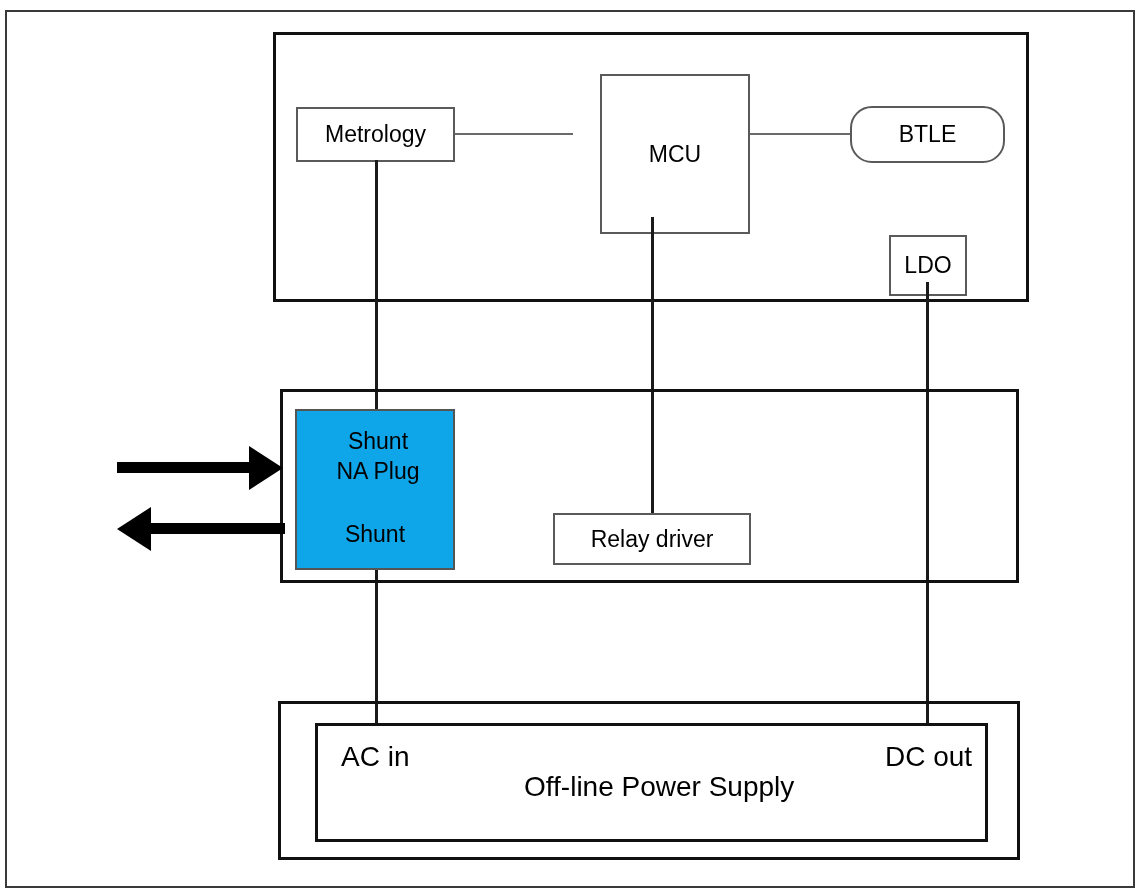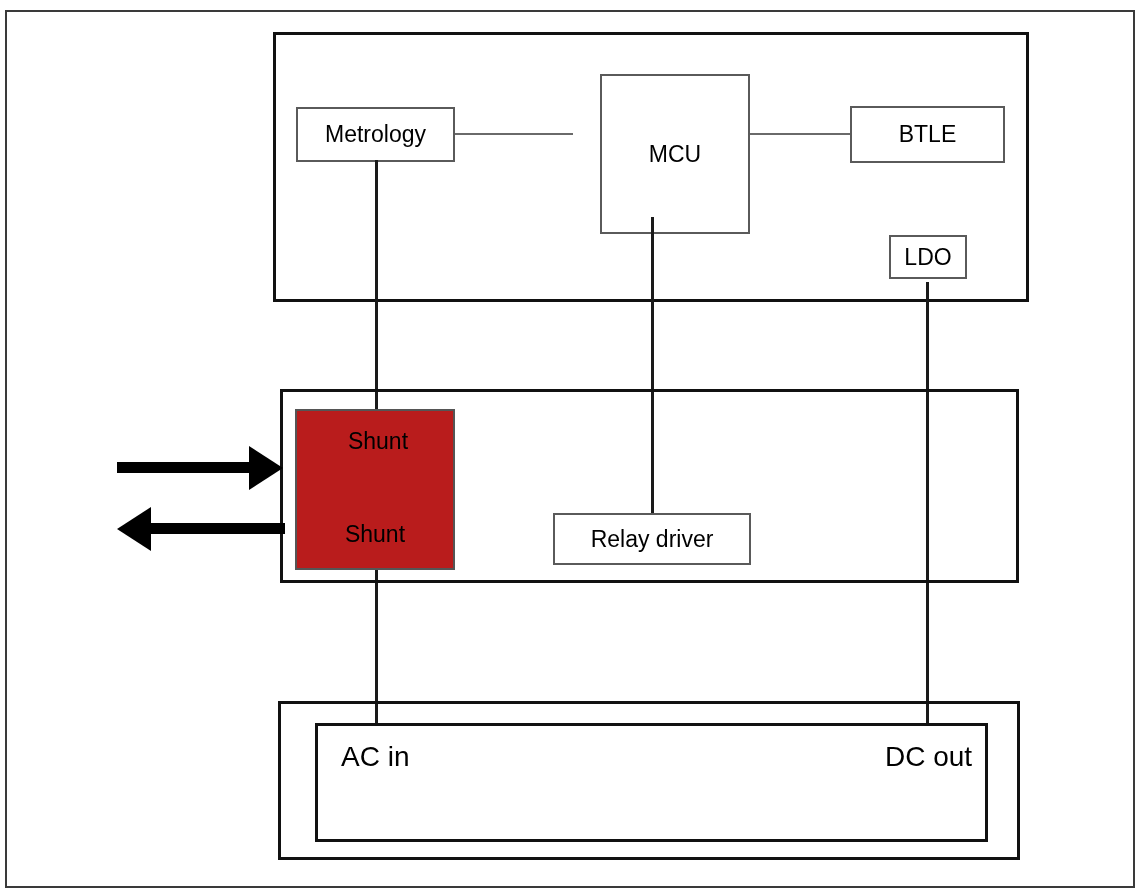--- a/index.html
+++ b/index.html
@@ -47,21 +47,21 @@
     text-align: center;
     color: #000000;
     font-size: 23px;
     line-height: 1.22;
   }
   
   .shunt-box {
     position: absolute;
     box-sizing: border-box;
     border: 2px solid #555555;
-    background: #b91c1c;
+    background: #0ea5e9;
     display: flex;
     flex-direction: column;
     justify-content: space-between;
     padding: 16px 0 18px 0;
   }
   .shunt-box .line {
     display: block;
     text-align: center;
     font-size: 23px;
     color: #000;
@@ -128,41 +128,42 @@
   <div class="conn-h" style="left:731px; top:133px; width:119px;"></div>
 
   <div class="block" style="left:296px; top:107px; width:159px; height:55px;text-align:right;">
     <span>Metrology</span>
   </div>
 
   <div class="block" style="left:572px; top:74px; width:150px; height:160px;margin-left:28px;">
     <span>MCU</span>
   </div>
 
-  <div class="block" style="left:850px; top:106px; width:155px; height:57px;">
+  <div class="block" style="left:850px; top:106px; width:155px; height:57px;border-radius:22px;">
     <span>BTLE</span>
   </div>
 
-  <div class="block" style="left:889px; top:235px; width:78px; height:44px;">
+  <div class="block" style="left:889px; top:235px; width:78px; height:61px;">
     <span>LDO</span>
   </div>
 
   <div class="conn-v" style="left:375px; top:160px; height:252px;"></div>
 
   <div class="conn-v" style="left:651px; top:217px; height:298px;"></div>
 
   <div class="conn-v" style="left:926px; top:282px; height:443px;"></div>
 
   <div class="conn-v" style="left:375px; top:568px; height:157px;"></div>
 
   <div class="panel" style="left:280px; top:389px; width:739px; height:194px;"></div>
 
   <div class="shunt-box" style="left:295px; top:409px; width:160px; height:161px;">
     <div class="shunt-top">
       <span class="line">Shunt</span>
+      <span class="line">NA Plug</span>
     </div>
     <span class="line">Shunt</span>
   </div>
 
   <div class="block" style="left:553px; top:513px; width:198px; height:52px;">
     <span>Relay driver</span>
   </div>
 
   <div class="arrow-shaft" style="left:117px; top:462px; width:135px;"></div>
   <div class="arrow-head right" style="left:249px; top:446px;"></div>
@@ -171,14 +172,15 @@
   <div class="arrow-head left" style="left:117px; top:507px;"></div>
 
   <div class="panel" style="left:278px; top:701px; width:742px; height:159px;"></div>
 
   <div class="ps-inner" style="left:315px; top:723px; width:673px; height:119px;"></div>
 
   <div class="ps-label" style="left:341px; top:741px;">AC in</div>
 
   <div class="ps-label" style="left:885px; top:741px;text-align:right;">DC out</div>
 
+  <div class="ps-label" style="left:524px; top:771px;">Off-line Power Supply</div>
 
 </div>
 
 </body></html>

